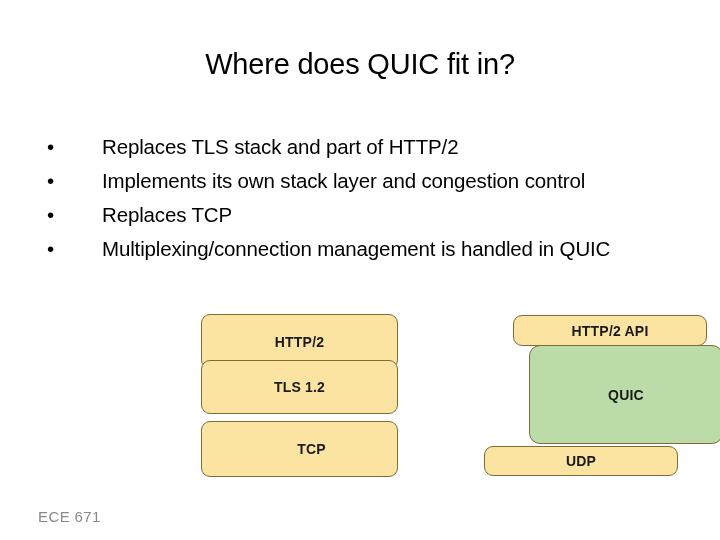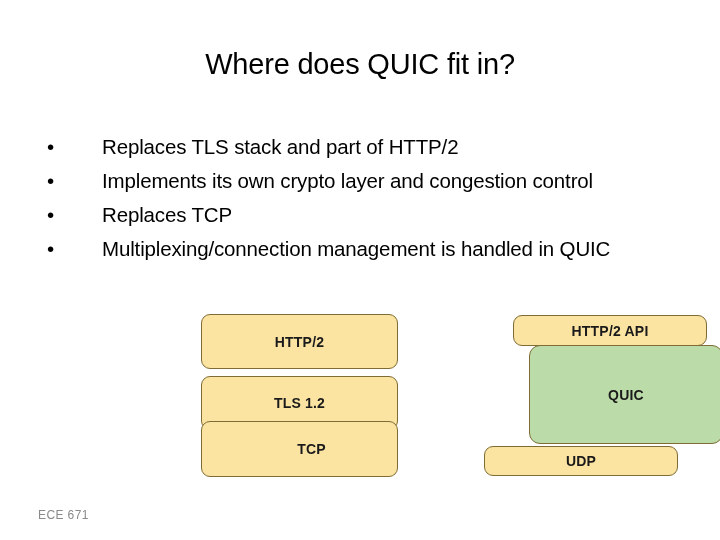--- a/index.html
+++ b/index.html
@@ -86,54 +86,54 @@
     font-weight: bold;
     letter-spacing: 0.2px;
     color: #1a1a1a;
     text-align: center;
   }
   .fill-yellow { background: #FBE3A2; }
   .fill-green  { background: #BBDBA8; margin-left: 16px; }
 
   
   #box-http2   { left: 201px; top: 314px; width: 197px; height: 55px; }
-  #box-tls     { left: 201px; top: 376px; width: 197px; height: 54px; }
+  #box-tls     { left: 201px; top: 360px; width: 197px; height: 54px; }
   #box-tcp     { left: 201px; top: 421px; width: 197px; height: 56px; padding-left: 24px; }
 
   
   #box-http2api{ left: 513px; top: 315px; width: 194px; height: 31px; }
   #box-quic    { left: 513px; top: 345px; width: 194px; height: 99px; border-radius: 11px; }
   #box-udp     { left: 484px; top: 446px; width: 194px; height: 30px; }
 
   
   #box-ip      { left: 201px; top: 477px; width: 506px; height: 52px; }
 
   
   #footer-note {
     position: absolute;
     left: 38px;
     top: 508px;
-    font-size: 12px;
+    font-size: 15px;
     letter-spacing: 0.4px;
     color: #8a8a8a;
   }
 </style>
 </head>
 <body>
 
 <div id="slide-title">Where does QUIC fit in?</div>
 
 <ul id="bullet-list">
   <li>
     <span class="bullet-marker">•</span>
     <span class="bullet-text">Replaces TLS stack and part of HTTP/2</span>
   </li>
   <li>
     <span class="bullet-marker">•</span>
-    <span class="bullet-text">Implements its own crypto layer and congestion control</span>
+    <span class="bullet-text">Implements its own stack layer and congestion control</span>
   </li>
   <li>
     <span class="bullet-marker">•</span>
     <span class="bullet-text">Replaces TCP</span>
   </li>
   <li>
     <span class="bullet-marker">•</span>
     <span class="bullet-text">Multiplexing/connection management is handled in QUIC</span>
   </li>
 </ul>

